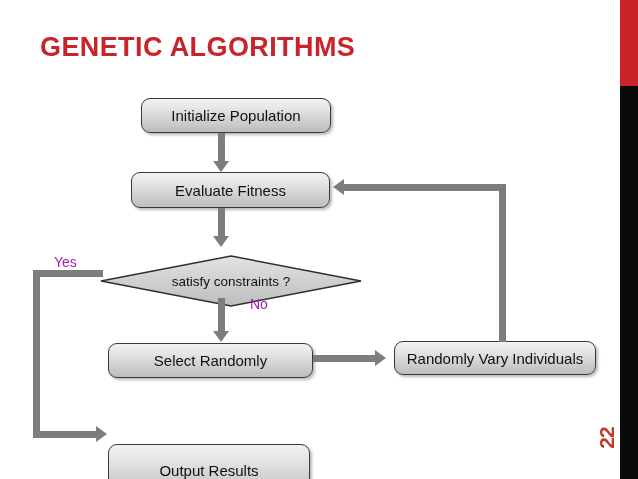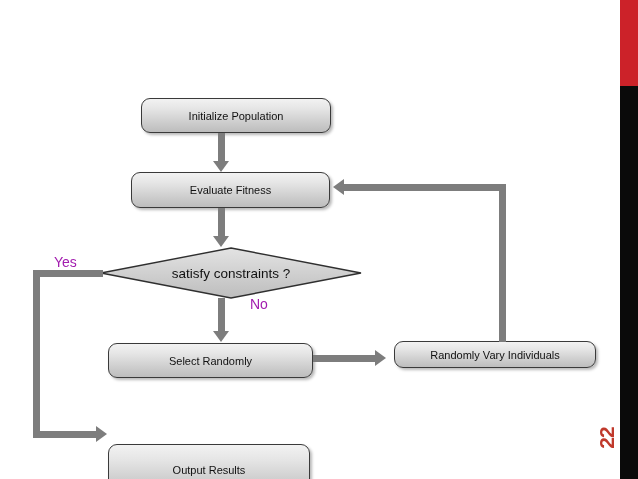--- a/index.html
+++ b/index.html
@@ -69,21 +69,21 @@
     position: absolute;
     box-sizing: border-box;
     border: 1.5px solid #3a3a3a;
     border-radius: 9px;
     background: linear-gradient(to bottom, #f2f2f2 0%, #e6e6e6 28%, #c9c9c9 78%, #bdbdbd 100%);
     box-shadow: 2px 2px 3px rgba(0,0,0,0.28);
     display: flex;
     align-items: center;
     justify-content: center;
     color: #111111;
-    font-size: 11px;
+    font-size: 15px;
     white-space: nowrap;
   }
 
   
   .diamond-wrap {
     position: absolute;
   }
   .diamond-wrap svg {
     display: block;
     overflow: visible;
@@ -141,48 +141,49 @@
 </style>
 </head>
 <body>
 
 <div id="slide">
 
   <div class="edge-red"></div>
   <div class="edge-black"></div>
   <div class="page-number">22</div>
 
+  <div class="slide-title">GENETIC ALGORITHMS</div>
 
   <div class="node" style="left:141px; top:98px; width:190px; height:35px;">
     <span>Initialize Population</span>
   </div>
 
   <div class="node" style="left:131px; top:172px; width:199px; height:36px;align-items:center;">
     <span>Evaluate Fitness</span>
   </div>
 
-  <div class="diamond-wrap" style="left:100px; top:247px; width:262px; height:52px;">
+  <div class="diamond-wrap" style="left:100px; top:255px; width:262px; height:52px;">
     <svg width="262" height="52" viewBox="0 0 262 52">
       <defs>
         <linearGradient id="diamondGrad" x1="0" y1="0" x2="0" y2="1">
           <stop offset="0%" stop-color="#e3e3e3"></stop>
           <stop offset="45%" stop-color="#d2d2d2"></stop>
           <stop offset="100%" stop-color="#bdbdbd"></stop>
         </linearGradient>
       </defs>
       <polygon points="131,1 261,26 131,51 1,26" fill="url(#diamondGrad)" stroke="#2f2f2f" stroke-width="1.4"></polygon>
     </svg>
     <div class="diamond-label">satisfy constraints ?</div>
   </div>
 
   <div class="node" style="left:108px; top:343px; width:205px; height:35px;">
     <span>Select Randomly</span>
   </div>
 
-  <div class="node" style="left:394px; top:341px; width:202px; height:27px;">
+  <div class="node" style="left:394px; top:341px; width:202px; height:34px;">
     <span>Randomly Vary Individuals</span>
   </div>
 
   <div class="node" style="left:108px; top:420px; width:202px; height:52px;margin-top:24px;">
     <span>Output Results</span>
   </div>
 
   <div class="conn conn-v" style="left:218px; top:133px; height:30px;"></div>
   <div class="arrow arrow-down" style="left:213px; top:161px;"></div>
 

